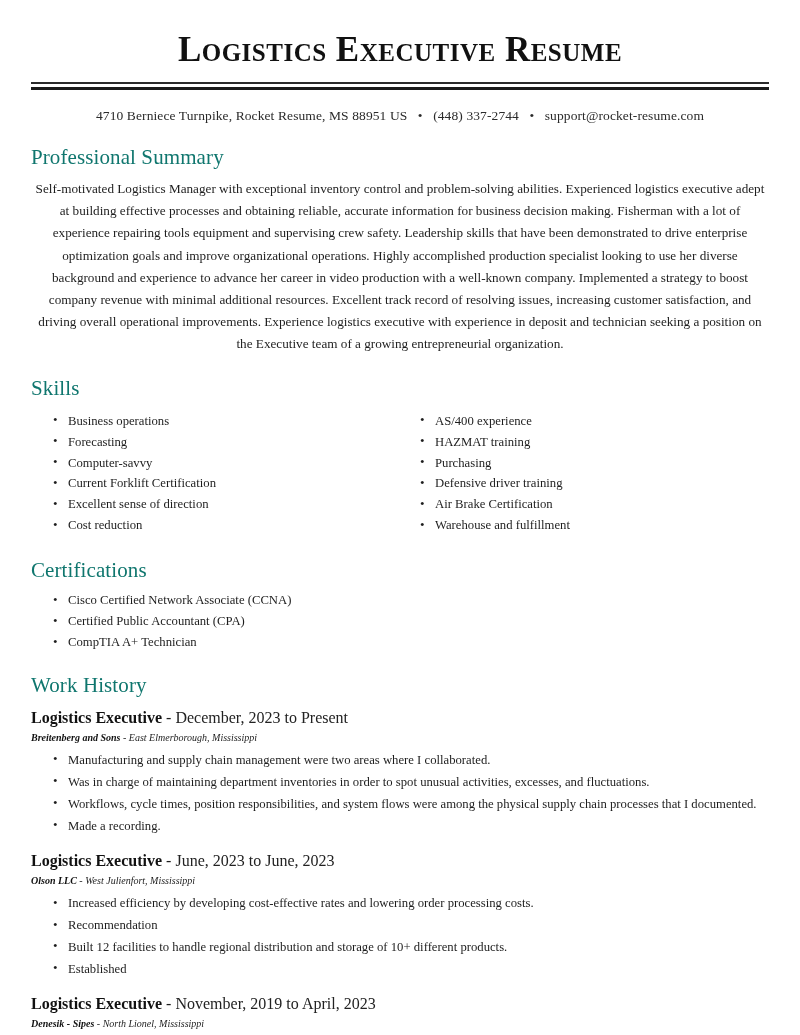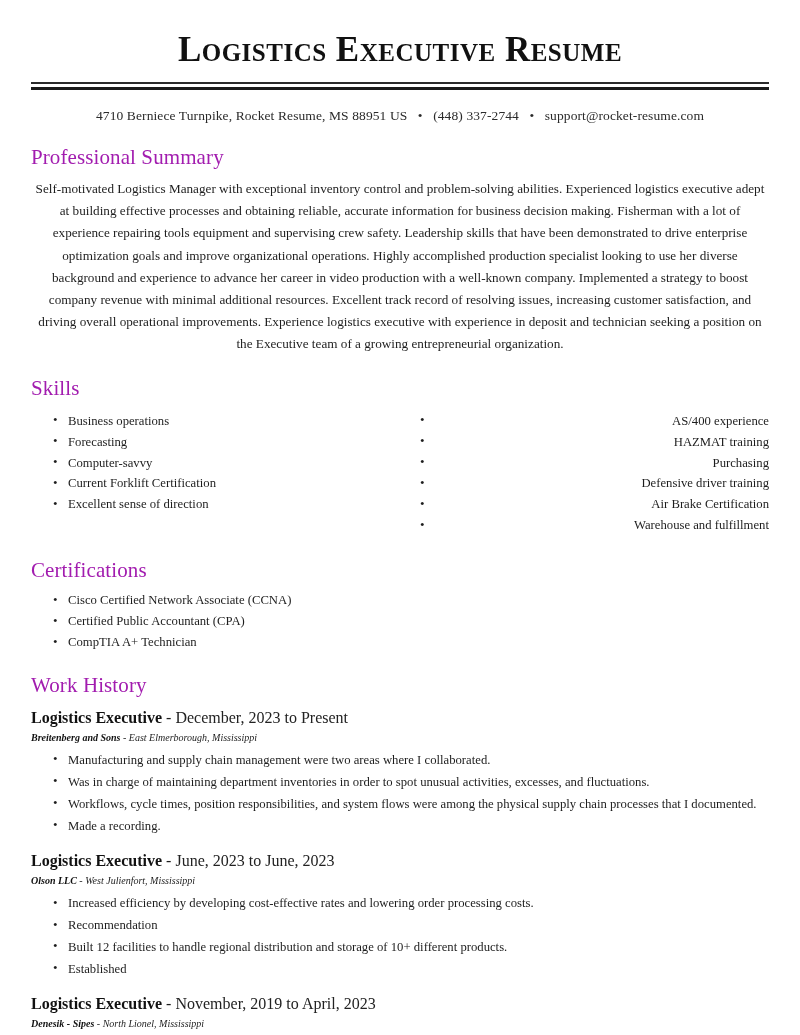--- a/index.html
+++ b/index.html
@@ -68,21 +68,21 @@
     color: #2a2a2a;
   }
 
   
   .section {
     margin-top: 20px;
   }
   .section-title {
     font-size: 21px;
     font-weight: 400;
-    color: #a21caf;
+    color: #0f766e;
     margin: 0 0 7px 0;
     line-height: 1.3;
     letter-spacing: 0.1px;
   }
   .summary-text {
     font-size: 13.2px;
     line-height: 1.68;
     color: #1d1d1d;
     margin: 0;
     text-align: center;
@@ -116,21 +116,20 @@
     display: flex;
     width: 100%;
     gap: 20px;
   }
   .skills-col {
     width: 50%;
     box-sizing: border-box;
   }
   .skills-col.right ul.bullets {
     padding-left: 25px;
-    text-align: right;
   }
 
   
   .job {
     margin-top: 14px;
   }
   .job:first-of-type {
     margin-top: 6px;
   }
   .job-line1 {
@@ -200,20 +199,21 @@
   <div class="section">
     <h2 class="section-title">Skills</h2>
     <div class="skills-cols">
       <div class="skills-col left">
         <ul class="bullets">
           <li>Business operations</li>
           <li>Forecasting</li>
           <li>Computer-savvy</li>
           <li>Current Forklift Certification</li>
           <li>Excellent sense of direction</li>
+          <li>Cost reduction</li>
         </ul>
       </div>
       <div class="skills-col right">
         <ul class="bullets">
           <li>AS/400 experience</li>
           <li>HAZMAT training</li>
           <li>Purchasing</li>
           <li>Defensive driver training</li>
           <li>Air Brake Certification</li>
           <li>Warehouse and fulfillment</li>

